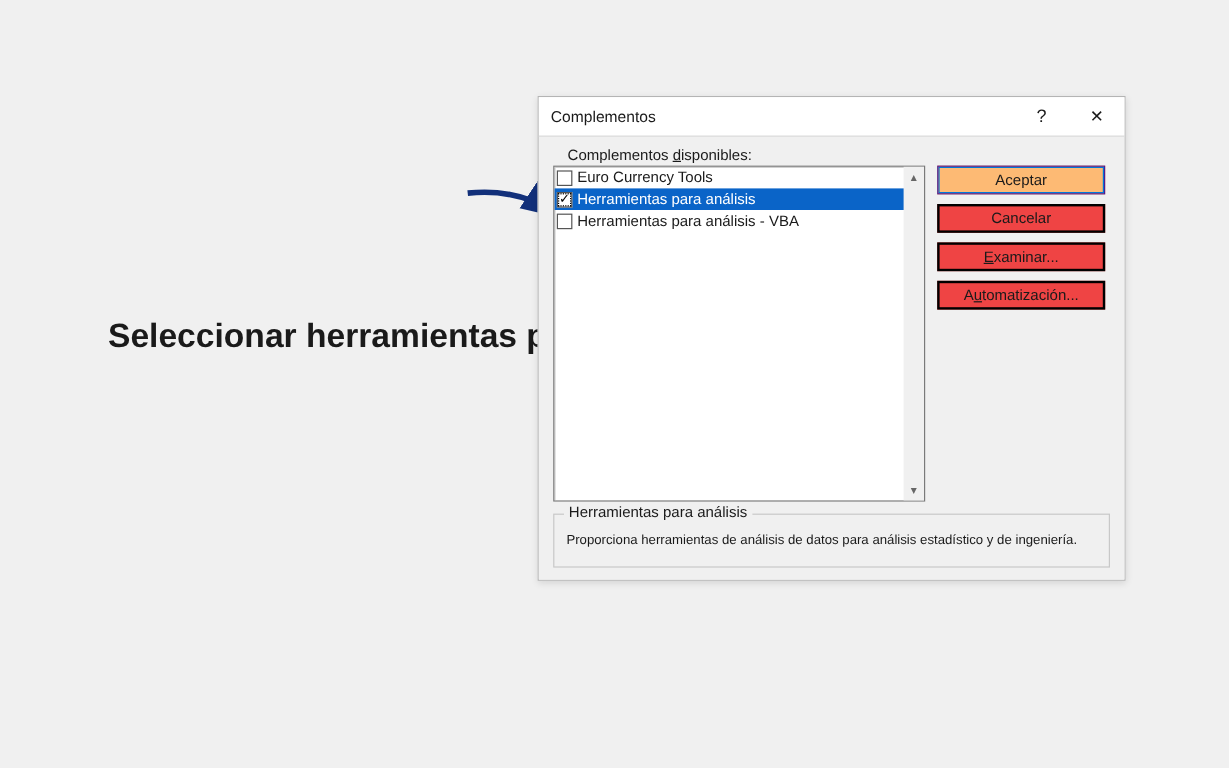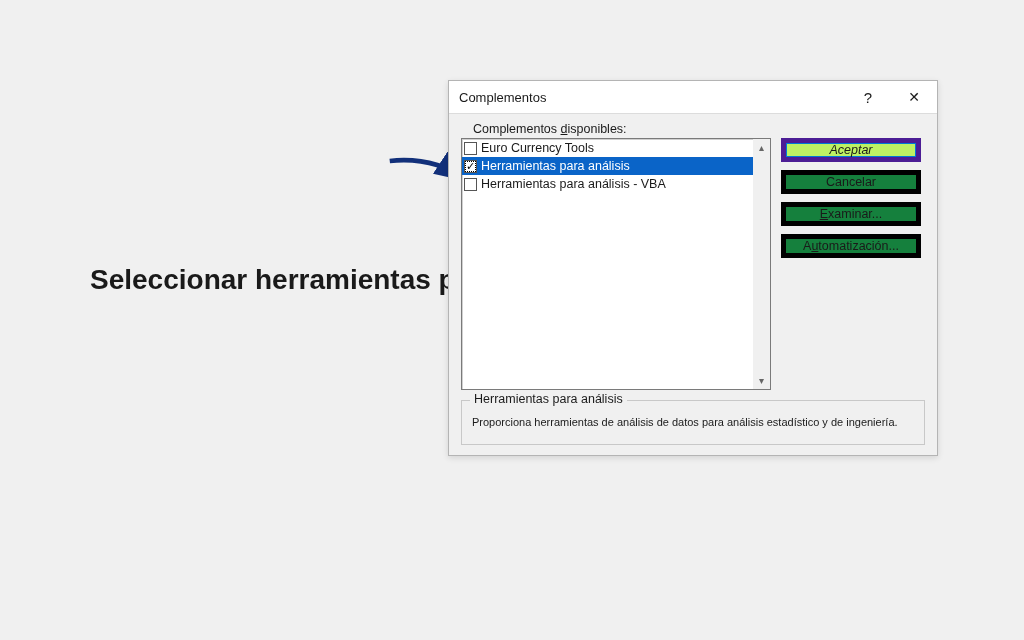--- a/index.html
+++ b/index.html
@@ -89,21 +89,21 @@
   .body-row {
     display: flex;
     align-items: flex-start;
     gap: 10px;
   }
 
   
   .listbox-wrap { position: relative; }
   .listbox {
     width: 310px;
-    height: 252px;
+    height: 280px;
     background: #ffffff;
     border: 1px solid #7a7a7a;
     box-shadow: inset 1px 1px 0 #d0d0d0;
     box-sizing: border-box;
     overflow: hidden;
   }
   .scrolltrack {
     position: absolute;
     right: 1px;
     top: 1px;
@@ -158,34 +158,33 @@
   
   .btn-col {
     display: flex;
     flex-direction: column;
     gap: 8px;
     width: 140px;
     padding-top: 0;
   }
   .winbtn {
     height: 24px;
-    background: #15803d;
-    border: 5px solid #000000;
+    background: #ef4444;
+    border: 2px solid #000000;
     font-size: 12.5px;
     display: flex;
     align-items: center;
     justify-content: center;
     cursor: default;
     box-sizing: border-box;
   }
   .winbtn.primary {
-    border: 5px solid #4c1d95;
+    border: 1px solid #4c1d95;
     box-shadow: 0 0 0 1px #0078d7 inset;
-    background: #bef264;
-    font-style: italic;
+    background: #fdba74;
   }
   .winbtn .ul { text-decoration: underline; }
 
   
   .desc-group {
     margin-top: 10px;
     border: 1px solid #c8c8c8;
     padding: 8px 10px 14px 10px;
     position: relative;
     background: #f0f0f0;

